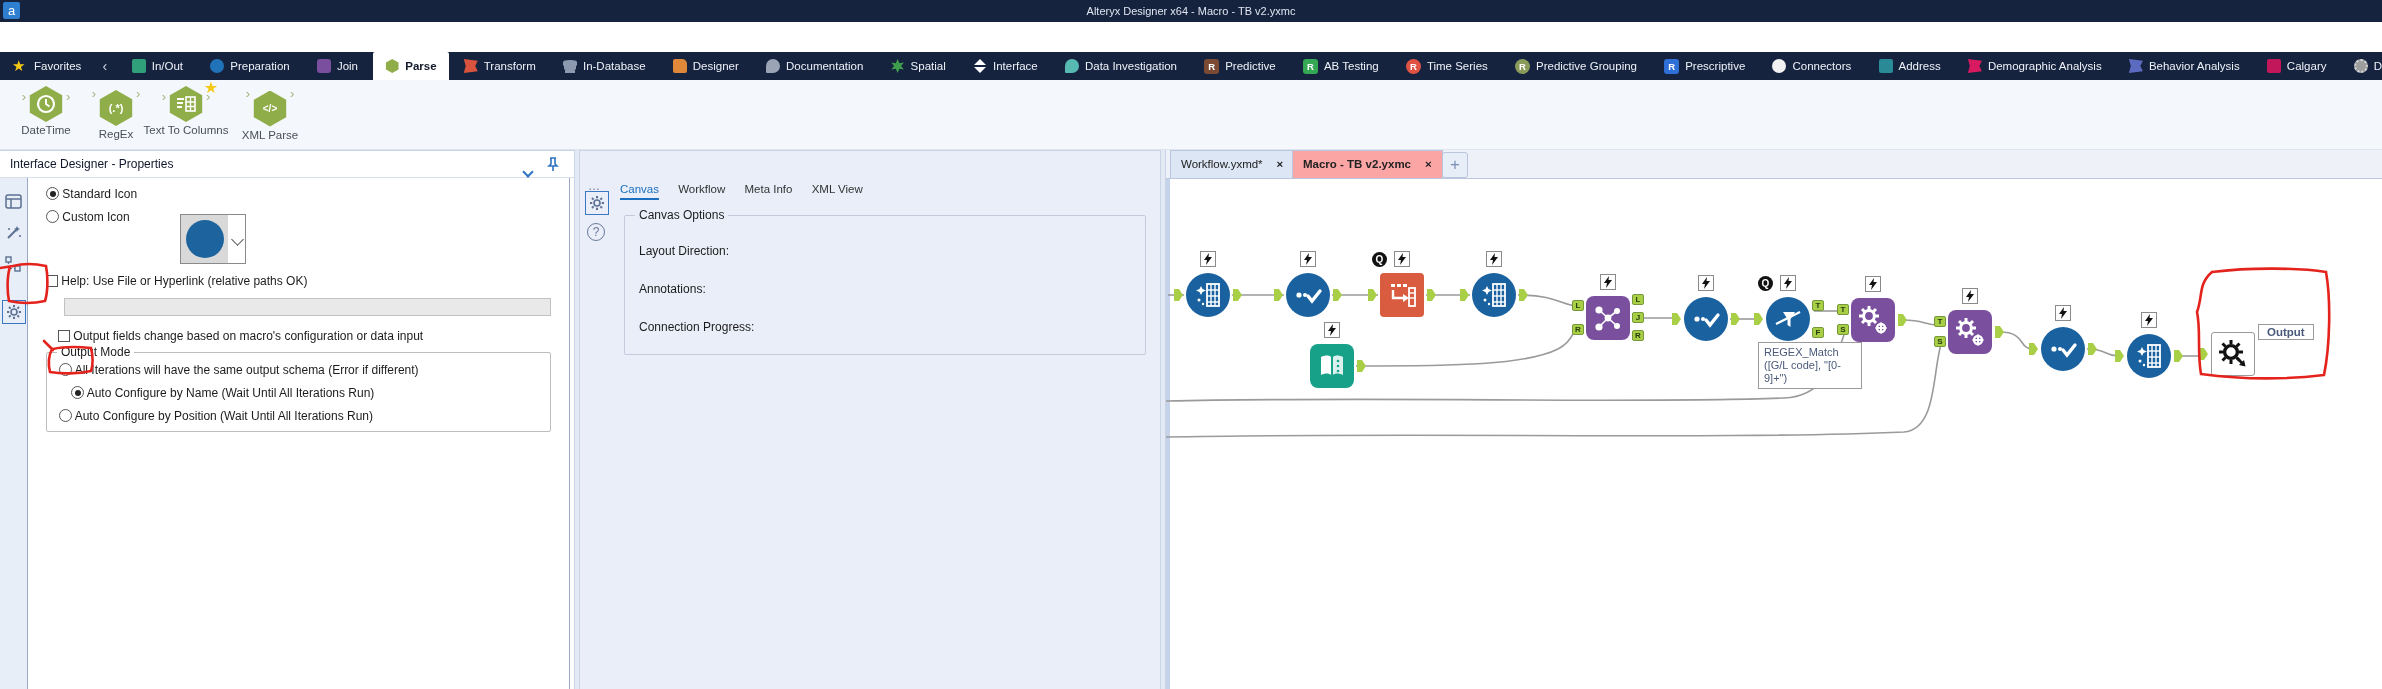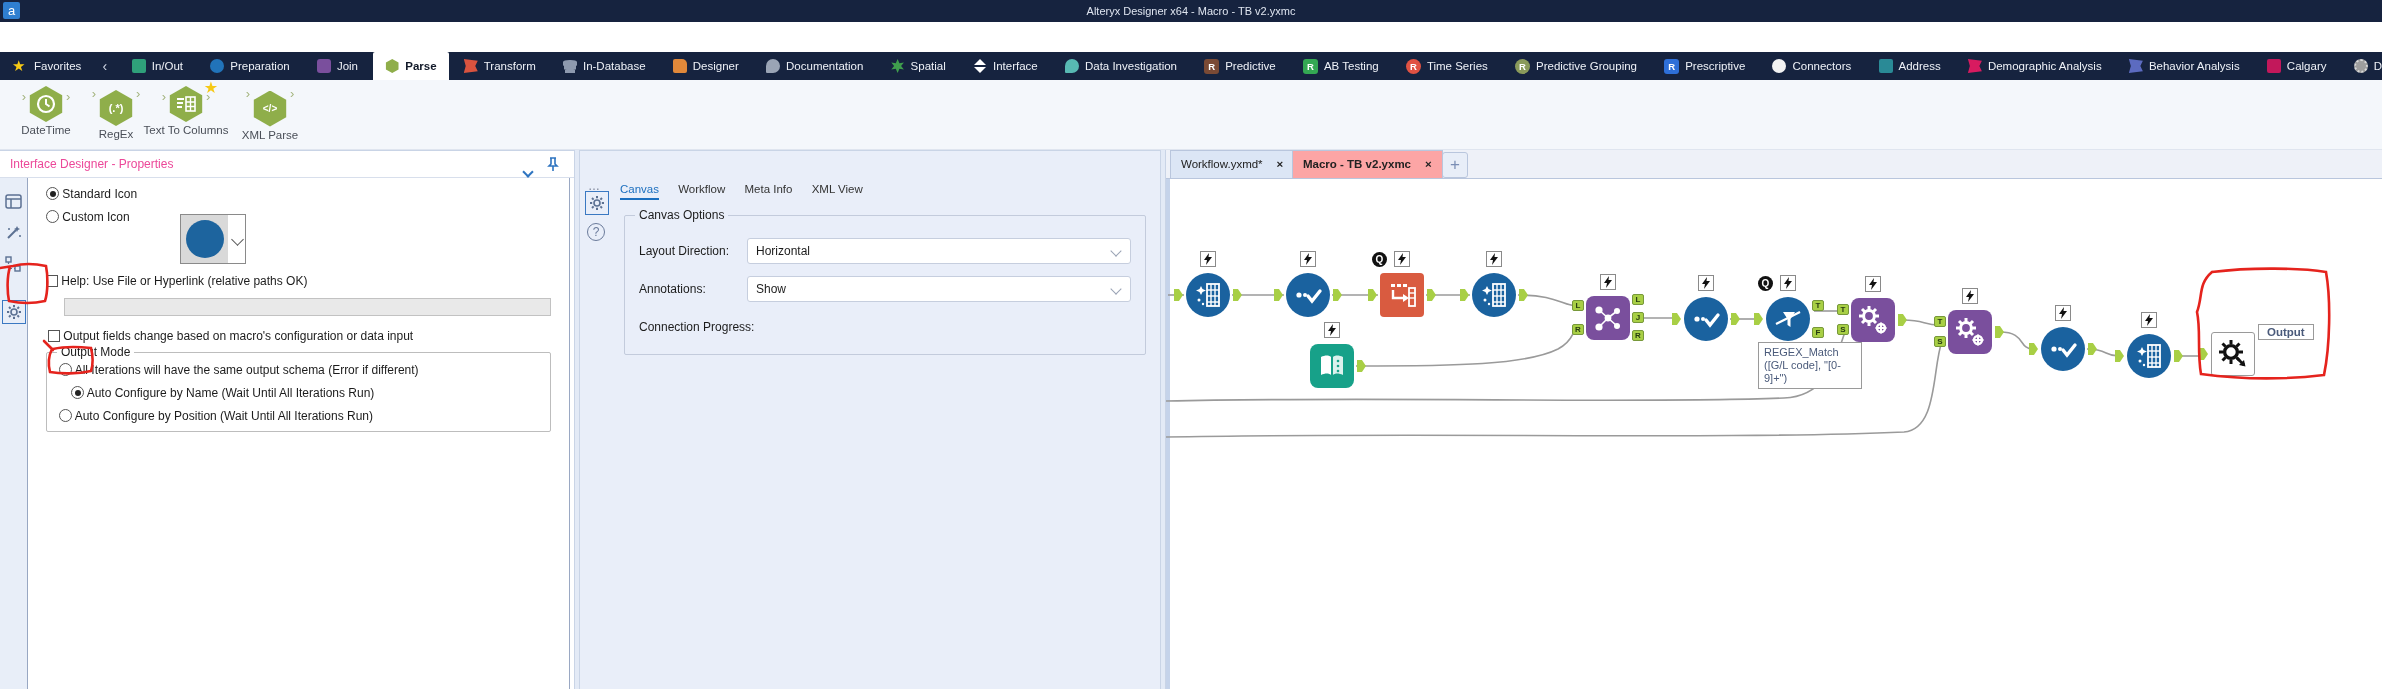--- a/index.html
+++ b/index.html
@@ -269,21 +269,21 @@
           </span><span class="pstar">★</span></span><span class="hchev">›</span>
       <div class="plabel" style="width:88px">Text To Columns</div>
     </div>
     <div class="ptool" style="left:226px">
       <span class="hchev">›</span><span class="hexwrap"><span class="hex" style="font-size:10px">&lt;/&gt;</span></span><span class="hchev">›</span>
       <div class="plabel">XML Parse</div>
     </div>
   </div>
 
   <section class="panel-left">
-    <div class="panel-hd" style="color:#ec4899">
+    <div class="panel-hd" style="color:#0f172a">
       <span>Interface Designer - Properties</span>
       <span class="hd-ico" style="right:34px;top:8px"><span class="chev-down"></span></span>
       <span class="hd-ico pin" style="right:12px">
           <svg width="14" height="15" viewBox="0 0 14 15">
             <path d="M4 1h6M5 1v6l-2 2h8l-2-2V1M7 9v5" stroke="#2e74c0" stroke-width="1.6" fill="none"></path>
           </svg>
         </span>
     </div>
     <div class="lstrip">
       <span class="sico" style="top:16px"><svg width="17" height="15" viewBox="0 0 17 15">
@@ -323,21 +323,21 @@
     <div class="lp-body frm">
       <div class="abs" style="left:18px;top:9px"><span class="radio on"></span> <span>Standard Icon</span></div>
       <div class="abs" style="left:18px;top:32px"><span class="radio"></span> <span>Custom Icon</span></div>
       <div class="iconprev">
           <span class="gr"></span>
           <span class="blc"></span>
           <span class="dd"></span>
         </div>
       <div class="abs" style="left:18px;top:96px"><span class="checkbox"></span> <span>Help: Use File or Hyperlink (relative paths OK)</span></div>
       <div class="txtinput" style="top:120px"><span></span></div>
-      <div class="abs" style="left:20px;top:151px"><span class="checkbox"></span> <span>Output fields change based on macro's configuration or data input</span></div>
+      <div class="abs" style="left:30px;top:151px"><span class="checkbox"></span> <span>Output fields change based on macro's configuration or data input</span></div>
       <div class="groupbox" style="left:18px;right:18px;top:174px;height:80px">
         <span class="gb-legend">Output Mode</span>
         <div class="abs" style="left:12px;top:10px"><span class="radio"></span> <span>All Iterations will have the same output schema (Error if different)</span></div>
         <div class="abs" style="left:24px;top:33px"><span class="radio on"></span> <span>Auto Configure by Name (Wait Until All Iterations Run)</span></div>
         <div class="abs" style="left:12px;top:56px"><span class="radio"></span> <span>Auto Configure by Position (Wait Until All Iterations Run)</span></div>
       </div>
     </div>
   </section>
 
   <div class="splitter" style="left:574px"></div>
@@ -364,23 +364,21 @@
     <div class="qmark">?</div>
     <div class="mtabs">
       <span class="mtab on">Canvas</span>
       <span class="mtab">Workflow</span>
       <span class="mtab">Meta Info</span>
       <span class="mtab">XML View</span>
     </div>
     <div class="groupbox" style="left:44px;right:16px;top:64px;height:140px;border-color:#c3cbdc">
       <span class="gb-legend" style="background:#e9eef9">Canvas Options</span>
       <div class="copt-row-label" style="left:14px;top:22px">Layout Direction:</div>
-      <div class="dropdown" style="left:122px;right:14px;top:22px"><span>Horizontal</span><span class="dchev"></span></div>
       <div class="copt-row-label" style="left:14px;top:60px">Annotations:</div>
-      <div class="dropdown" style="left:122px;right:14px;top:60px"><span>Show</span><span class="dchev"></span></div>
       <div class="copt-row-label" style="left:14px;top:98px">Connection Progress:</div>
     </div>
   </section>
 
   <div class="splitter" style="left:1160px"></div>
 
   <section class="panel-canvas">
     <div class="doctab" style="left:4px"><span>Workflow.yxmd*</span><span class="x">×</span></div>
     <div class="doctab on" style="left:126px"><span>Macro - TB v2.yxmc</span><span class="x">×</span></div>
     <div class="newtab" style="left:276px">+</div>

